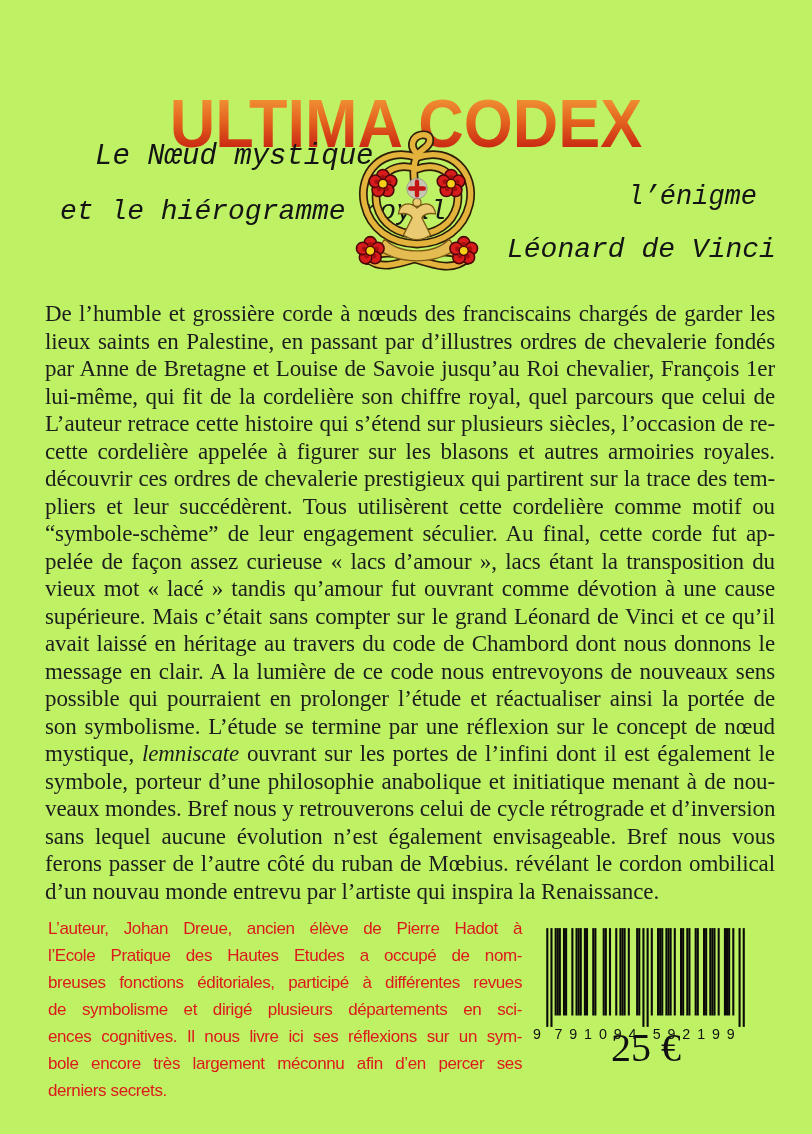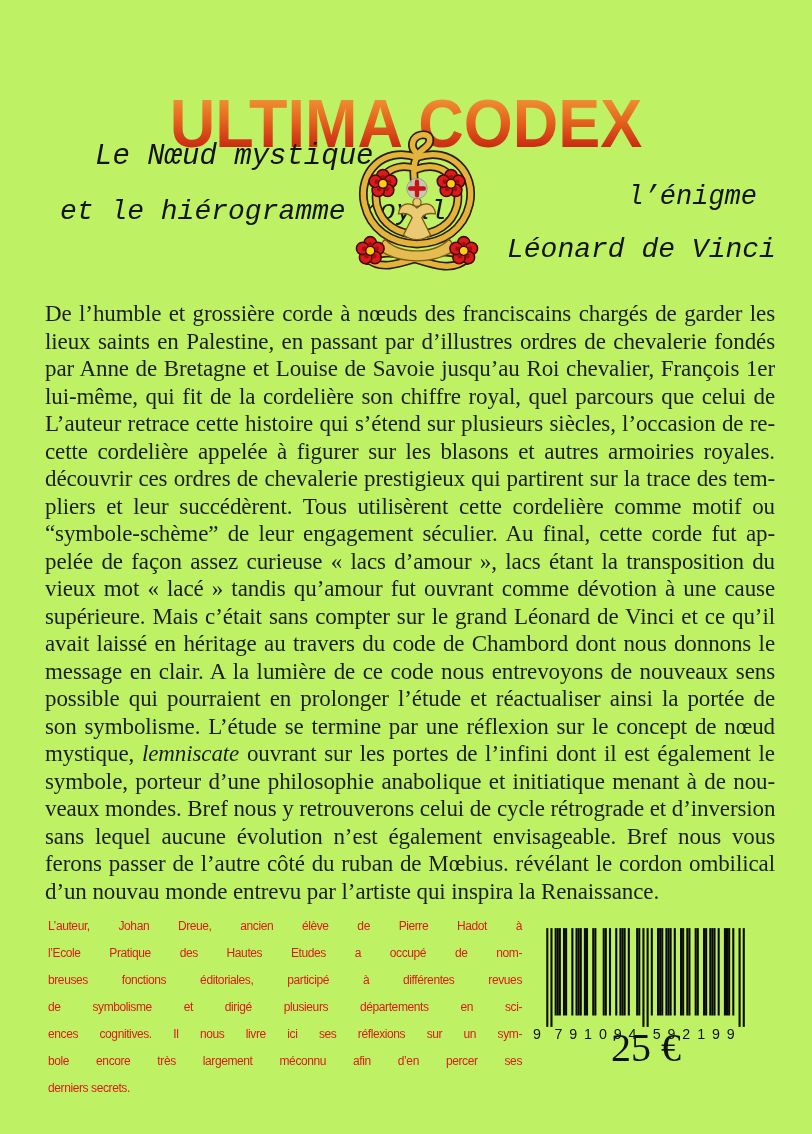--- a/index.html
+++ b/index.html
@@ -30,21 +30,21 @@
   
   .syn{position:absolute;left:45px;top:301px;width:730px;color:var(--text);
        font-size:23px;}
   .syn .line{height:27.5px;text-align:justify;text-align-last:justify;
              letter-spacing:-0.1px;white-space:nowrap;}
   .syn .line.last{text-align-last:left;}
   .em{font-style:italic;}
 
   
   .author{position:absolute;left:48px;top:919px;width:474px;
-          font-family:"Liberation Sans",sans-serif;font-size:12px;
+          font-family:"Liberation Sans",sans-serif;font-size:17px;
           color:var(--author-red);}
   .author .line{height:27px;text-align:justify;text-align-last:justify;
                 letter-spacing:-0.4px;white-space:nowrap;}
   .author .line.last{text-align-last:left;}
 
   
   .barcode-wrap{position:absolute;left:532px;top:928px;width:228px;}
   .barcode-wrap svg text{font-family:"Liberation Sans",sans-serif;}
   .price{position:absolute;left:532px;top:1024px;width:228px;text-align:center;
          font-family:"Liberation Serif",serif;font-size:40px;color:#111;}

